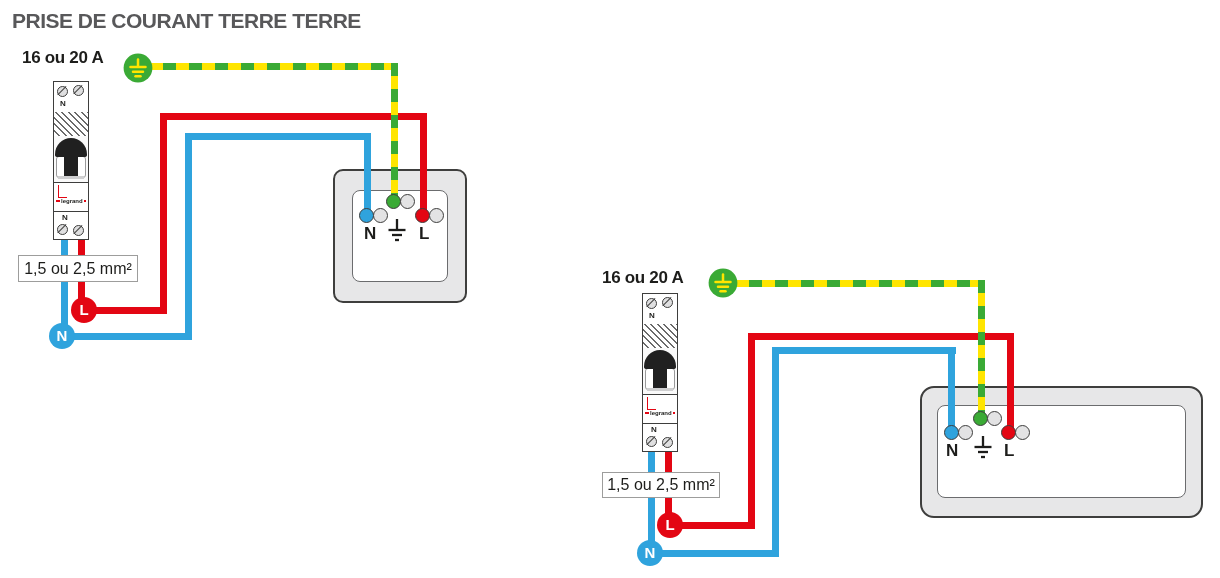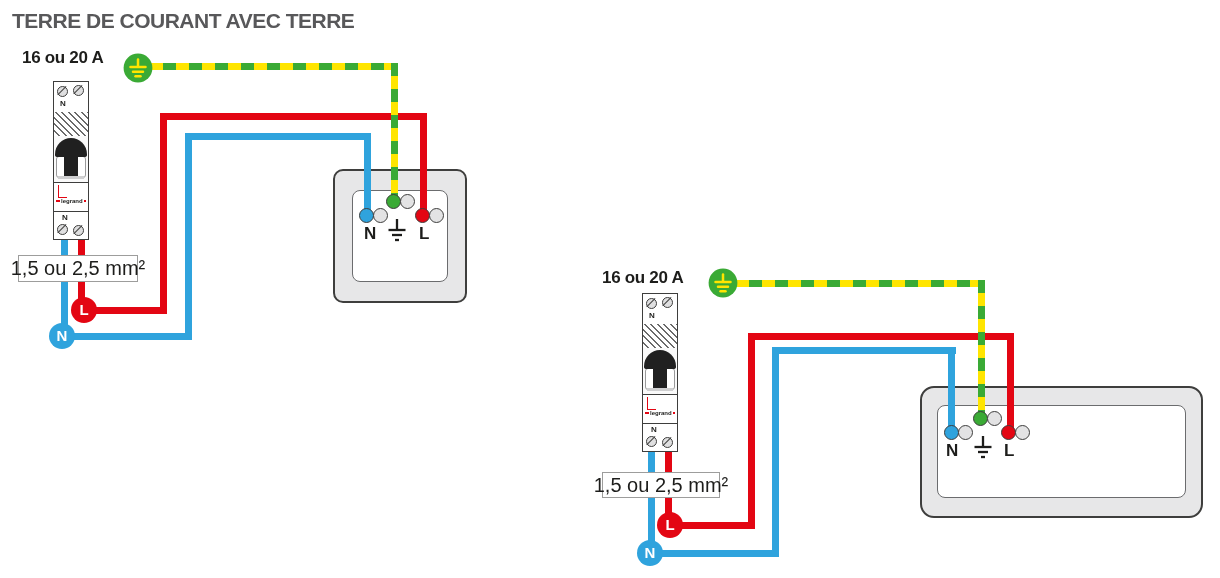--- a/index.html
+++ b/index.html
@@ -45,37 +45,37 @@
   .bdash.grow{flex:1;}
   .brandtxt{font-weight:bold;font-size:6px;line-height:1;color:#1d1d1b;padding:0 1px;white-space:nowrap;}
   .bk-bot{position:absolute;left:0;top:129px;width:100%;height:30px;}
   .s3{left:3px;top:13px;} .s4{left:19px;top:14px;}
   
   .badge{position:absolute;width:26px;height:26px;border-radius:50%;color:#fff;text-align:center;
          font-weight:bold;font-size:15px;line-height:26px;z-index:6;}
   .badge.red{background:#e30613;} .badge.blue{background:#2fa3dd;}
   
   .cablebox{position:absolute;background:#fff;border:1.5px solid #9d9d9c;box-sizing:border-box;
-            display:flex;align-items:center;justify-content:center;font-size:20px;color:#1d1d1b;
+            display:flex;align-items:center;justify-content:center;font-size:16px;color:#1d1d1b;
             z-index:6;white-space:nowrap;}
   
   .socket-outer{position:absolute;background:#e7e7e8;border:2px solid #3e3e3d;box-sizing:border-box;z-index:1;}
   .socket-inner{position:absolute;background:#fff;border:1.5px solid #6b6c6e;box-sizing:border-box;z-index:2;}
   .term{position:absolute;width:15px;height:15px;border-radius:50%;border:1.7px solid #3e3e3d;
         box-sizing:border-box;z-index:7;}
   .t-blue{background:#2fa3dd;} .t-red{background:#e30613;} .t-green{background:#3aaa35;} .t-gray{background:#e3e3e4;}
   .slabel{position:absolute;font-weight:bold;font-size:17px;line-height:1;color:#1d1d1b;z-index:8;}
   .gnd{position:absolute;z-index:8;}
 </style>
 </head>
 <body>
 
 <div id="stage">
 
-  <div class="dtitle" style="left:12px;top:10px;">TERRE DE COURANT AVEC TERRE</div>
+  <div class="dtitle" style="left:12px;top:10px;">PRISE DE COURANT TERRE TERRE</div>
   <div class="rating" style="left:22px;top:49px;">16 ou 20 A</div>
 
   <div class="w w-earth h" style="left:150px;top:63px;width:248px;height:7px;"></div>
   <div class="w w-earth v" style="left:391px;top:63px;width:7px;height:139px;"></div>
 
   <div class="ebadge" style="left:123px;top:53px;">
     <svg width="30" height="30" viewBox="0 0 30 30">
       <circle cx="15" cy="15" r="14.4" fill="#3aaa35"></circle>
       <g stroke="#ffe500" stroke-width="2.5" stroke-linecap="round">
         <line x1="15" y1="6.5" x2="15" y2="13.5"></line>

